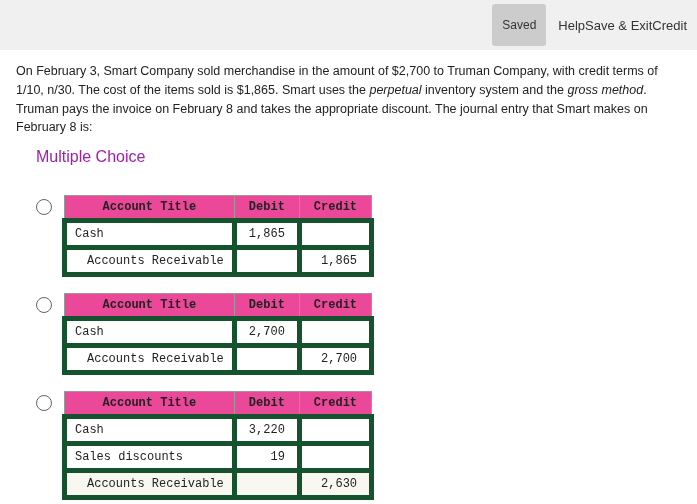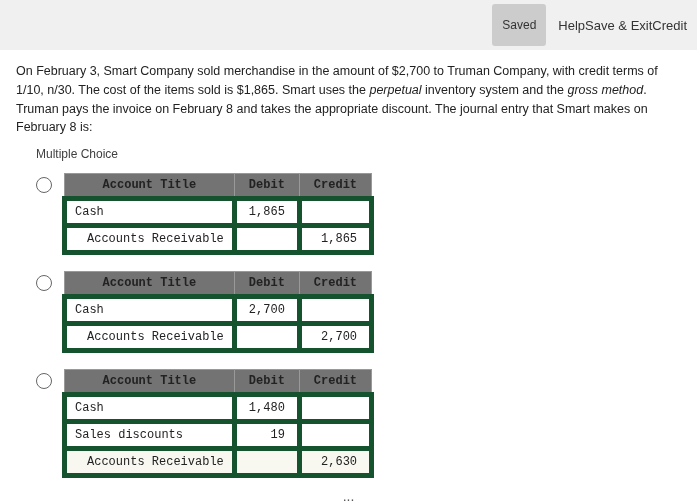--- a/index.html
+++ b/index.html
@@ -40,23 +40,23 @@
       background: #fff;
       margin: 0;
       padding: 12px 16px;
       font-size: 12.5px;
       line-height: 1.5;
       color: #222;
     }
     .question-text {
     }
     .multiple-choice-label {
-      font-size: 12px;
-      color: #404040;
-      margin: 8px 0 10px 20px;
+      font-size: 16px;
+      color: #a21caf;
+      margin: 8px 0 26px 20px;
     }
     .options-container {
       display: flex;
       flex-direction: column;
       gap: 16px;
       margin-left: 20px;
     }
     .option-row {
       display: flex;
       align-items: flex-start;
@@ -76,21 +76,21 @@
       border-collapse: collapse;
       font-size: 12px;
       font-family: 'Courier New', monospace;
       min-width: 280px;
     }
     .answer-table th {
       border: 1px solid #999;
       padding: 2px 14px;
       text-align: center;
       font-weight: bold;
-      background: #737373;
+      background: #ec4899;
     }
     .answer-table td {
       border: 5px solid #14532d;
       padding: 2px 8px;
     }
     .answer-table td.debit-col {
       text-align: right;
       padding-right: 12px;
       min-width: 60px;
     }
@@ -186,21 +186,21 @@
       <div class="radio-btn"></div>
       <table class="answer-table">
         <tbody>
             <tr>
           <th class="title-col">Account Title</th>
           <th class="debit-col">Debit</th>
           <th class="credit-col">Credit</th>
         </tr>
         <tr>
           <td class="title-col">Cash</td>
-          <td class="debit-col">1,480</td>
+          <td class="debit-col">3,220</td>
           <td class="credit-col"></td>
         </tr>
         <tr>
           <td class="title-col">Sales discounts</td>
           <td class="debit-col">19</td>
           <td class="credit-col"></td>
         </tr>
         <tr class="partial-row">
           <td class="title-col indented">Accounts Receivable</td>
           <td class="debit-col"></td>

